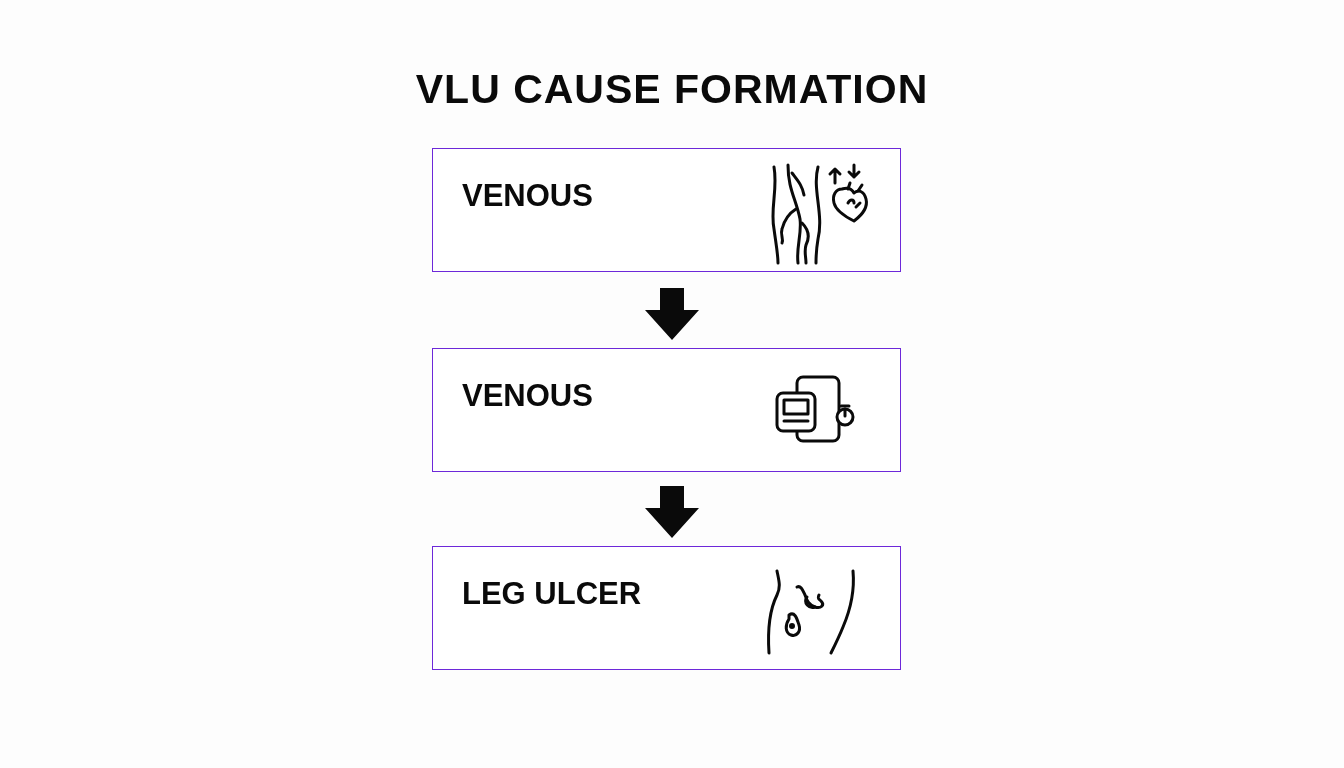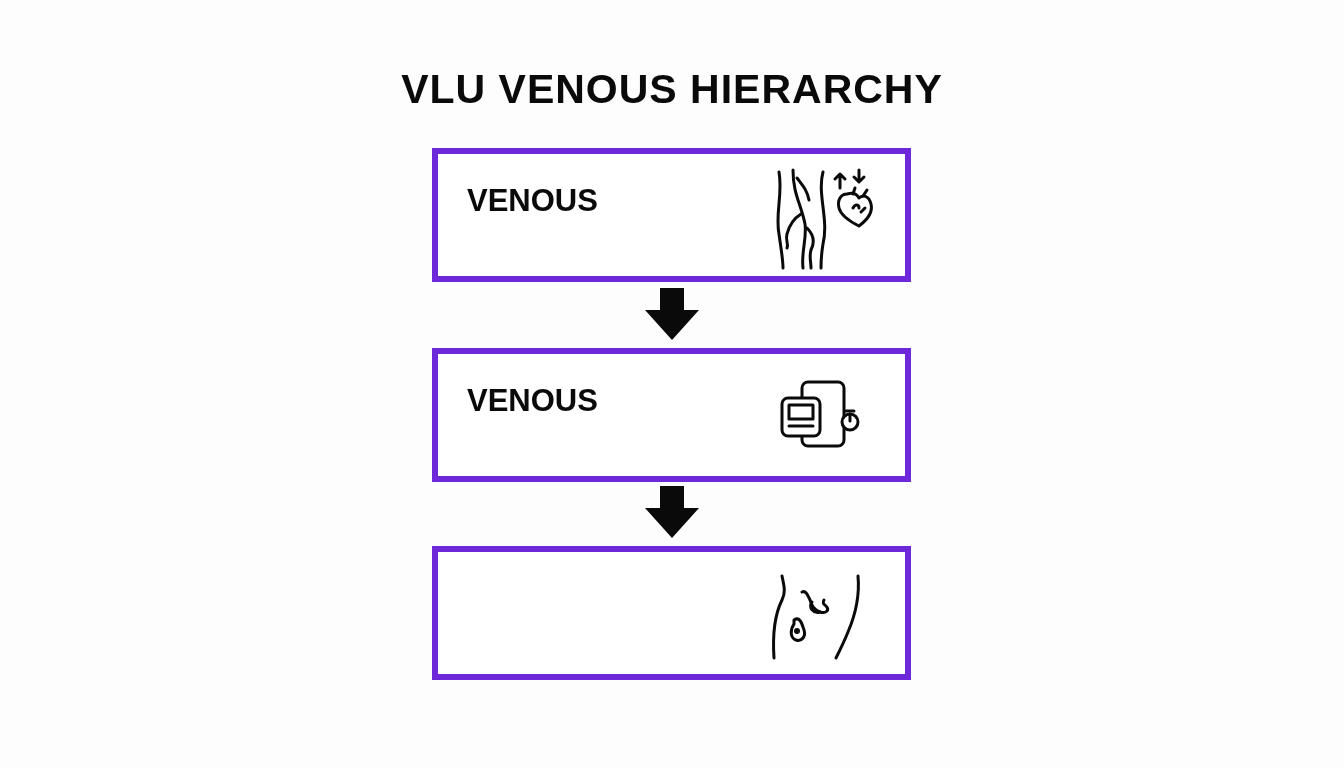--- a/index.html
+++ b/index.html
@@ -7,33 +7,33 @@
     width: 1344px; height: 768px; background: #fdfdfd;
     position: relative; overflow: hidden;
     font-family: "Liberation Sans", "DejaVu Sans", sans-serif; color: #0a0a0a;
   }
   .title {
     position: absolute; left: 0; width: 1344px; top: 66px;
     text-align: center; font-weight: 700; font-size: 41px; letter-spacing: 1px;
   }
   .box {
     position: absolute; left: 432px; width: 467px; height: 122px;
-    border: 6px solid #6d28d9; background: #ffffff;
+    border: 1px solid #6d28d9; background: #ffffff;
   }
   .box .label {
     position: absolute; left: 29px; font-weight: 700; font-size: 31px; line-height: 39px;
   }
   .box .line { display: block; white-space: nowrap; }
   .box .icon { position: absolute; }
   .arrow { position: absolute; left: 645px; width: 54px; height: 52px; }
 </style>
 </head>
 <body>
 
-<div class="title">VLU VENOUS HIERARCHY</div>
+<div class="title">VLU CAUSE FORMATION</div>
 
 <div class="box" style="top:148px;">
   <div class="label" style="top:27px;">
     <span class="line">VENOUS</span>
   </div>
   <svg class="icon" style="left:333px; top:10px;" width="110" height="110" viewBox="0 0 110 110" fill="none" stroke="#0a0a0a" stroke-width="3" stroke-linecap="round" stroke-linejoin="round">
 
     <path d="M8 8 C12 30, 4 50, 8 70 C10 85, 12 95, 12 104"></path>
     <path d="M52 8 C46 30, 58 55, 52 80 C50 92, 50 98, 50 104"></path>
 
@@ -69,20 +69,21 @@
     <path d="M68 37 L76 37"></path>
   </svg>
 </div>
 
 <svg class="arrow" style="top:486px;" viewBox="0 0 54 52">
   <polygon points="15,0 39,0 39,22 54,22 27,52 0,22 15,22" fill="#0a0a0a"></polygon>
 </svg>
 
 <div class="box" style="top:546px;">
   <div class="label" style="top:27px;">
+    <span class="line">LEG ULCER</span>
   </div>
   <svg class="icon" style="left:330px; top:16px;" width="100" height="100" viewBox="0 0 100 100" fill="none" stroke="#0a0a0a" stroke-width="3" stroke-linecap="round" stroke-linejoin="round">
     <path d="M14 8 C16 18, 18 24, 14 32 C8 44, 4 60, 6 90"></path>
     <path d="M90 8 C92 30, 86 50, 80 64 C76 74, 72 82, 68 90"></path>
     <path d="M34 24 C38 22, 40 28, 42 32 C44 38, 46 42, 52 44 C58 46, 62 42, 58 38 C56 36, 54 36, 56 32"></path>
     <path d="M44 34 C40 40, 46 46, 52 44"></path>
     <path d="M26 52 C32 48, 34 56, 36 62 C38 68, 34 74, 28 72 C22 70, 22 62, 26 56 Z"></path>
     <circle cx="29" cy="63" r="1.5" fill="#0a0a0a"></circle>
   </svg>
 </div>

